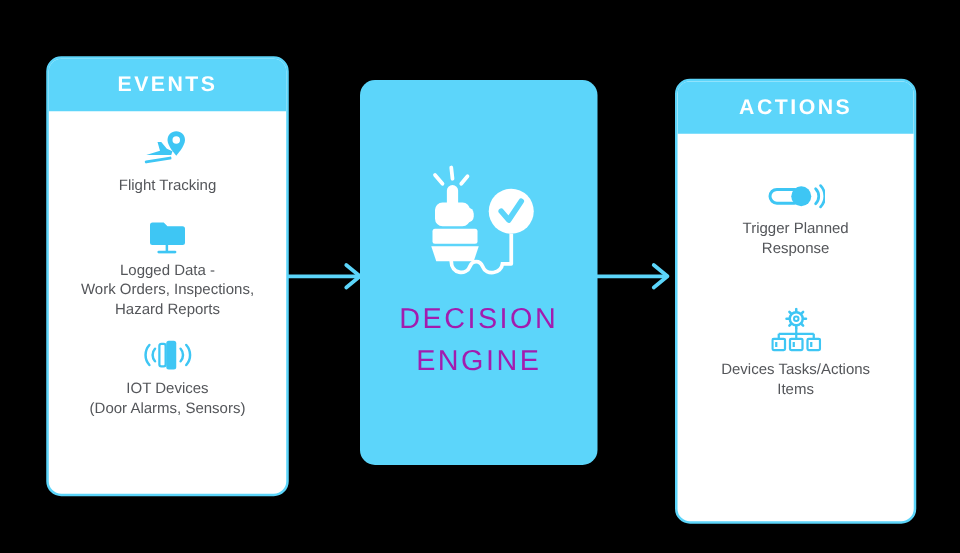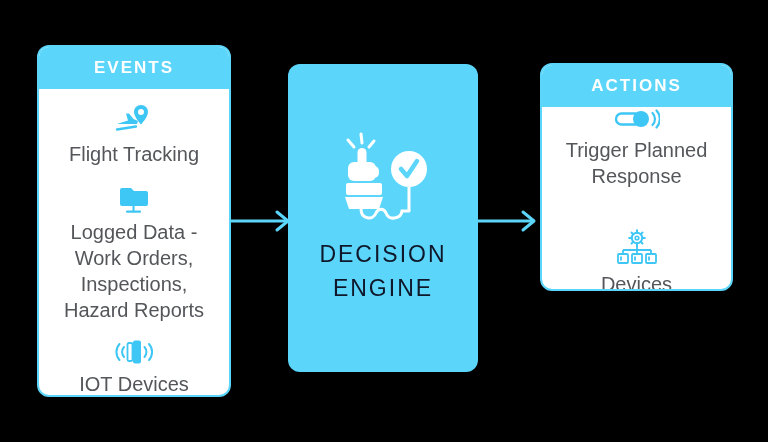--- a/index.html
+++ b/index.html
@@ -19,69 +19,69 @@
   
   .panel {
     position: absolute;
     background: #ffffff;
     border: 2px solid #5cd5fa;
     border-radius: 12px;
     overflow: hidden;
     box-sizing: border-box;
   }
   .panel-events  { left: 37px;  top: 45px; width: 194px; height: 352px; }
-  .panel-actions { left: 540px; top: 63px; width: 193px; height: 228px; }
+  .panel-actions { left: 540px; top: 63px; width: 193px; height: 356px; }
   .panel-header {
     background: #5cd5fa;
     height: 42px;
     display: flex;
     align-items: center;
     justify-content: center;
   }
   .panel-header-title {
     color: #ffffff;
     font-size: 17px;
     font-weight: bold;
     letter-spacing: 2px;
   }
   .panel-body {
     display: flex;
     flex-direction: column;
     align-items: center;
   }
   .panel-events .panel-body  { padding-top: 14px; gap: 16px; }
-  .panel-actions .panel-body { gap: 40px; }
+  .panel-actions .panel-body { padding-top: 38px; gap: 40px; }
   .item {
     display: flex;
     flex-direction: column;
     align-items: center;
     gap: 6px;
   }
   .item-label {
     color: #54565a;
-    font-size: 20px;
+    font-size: 12px;
     line-height: 1.3;
     text-align: center;
     white-space: pre-line;
   }
   
   .panel-decision {
     position: absolute;
     left: 288px; top: 64px; width: 190px; height: 308px;
     background: #5cd5fa;
     border-radius: 12px;
     display: flex;
     flex-direction: column;
     align-items: center;
     justify-content: center;
     box-sizing: border-box;
   }
   .decision-title {
     margin-top: 16px;
-    color: #0f172a;
+    color: #a21caf;
     font-size: 23px;
     letter-spacing: 2px;
     line-height: 1.5;
     text-align: center;
     white-space: pre-line;
   }
   
   .arrow {
     position: absolute;
     top: 206px;

